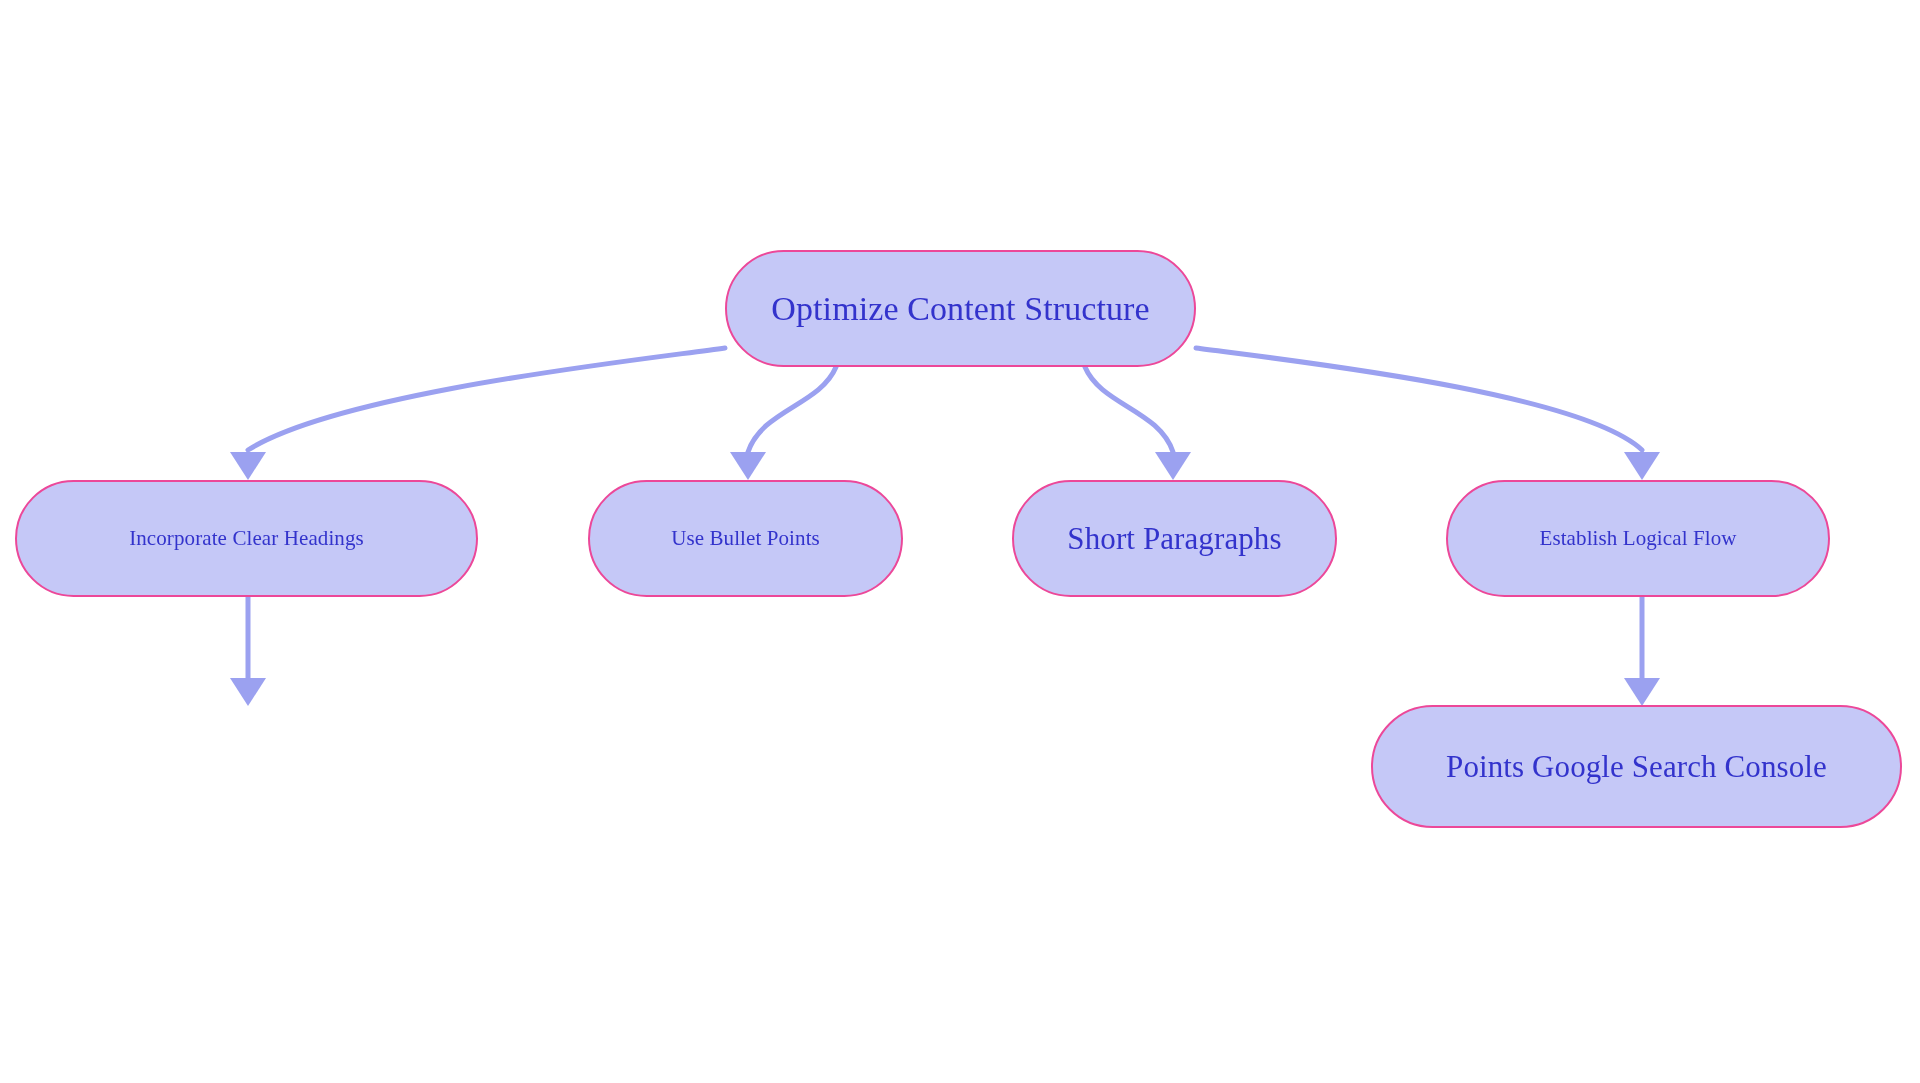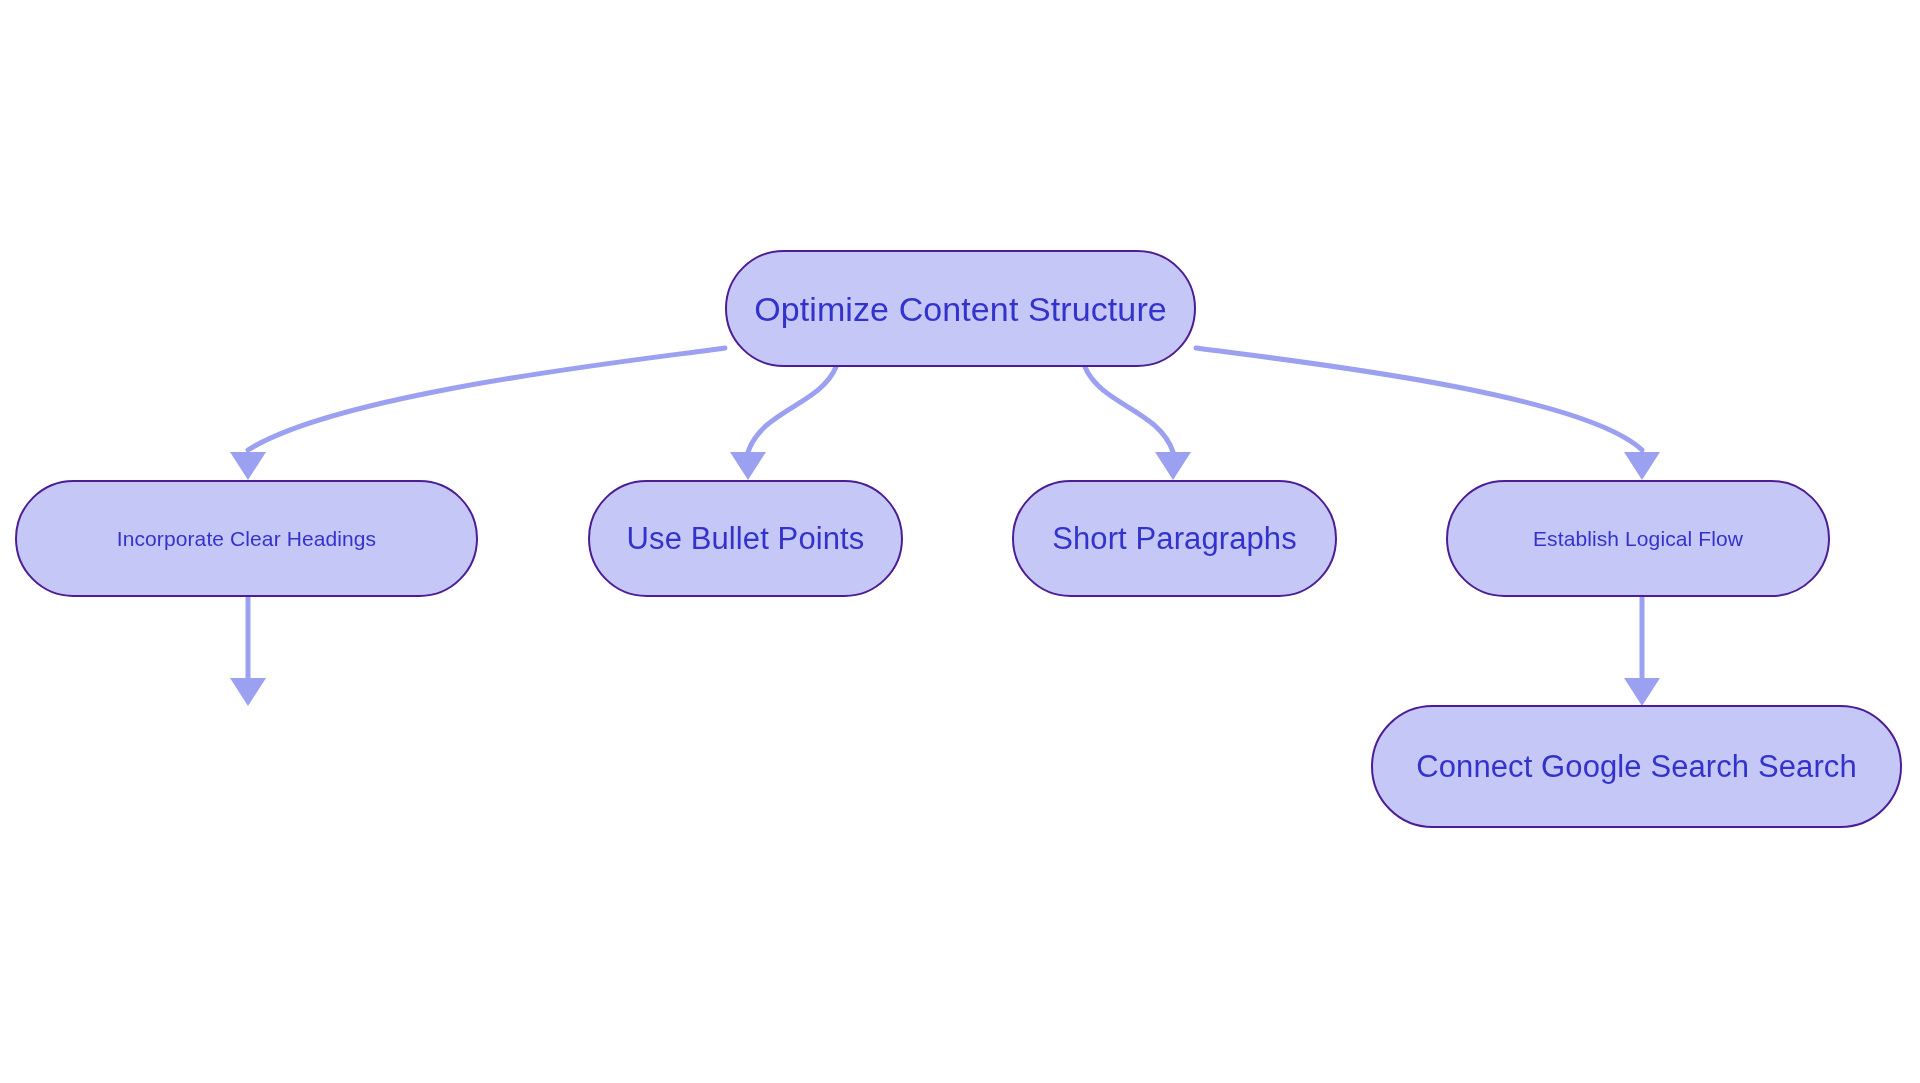--- a/index.html
+++ b/index.html
@@ -28,24 +28,24 @@
     height: 1083px;
     pointer-events: none;
   }
   .node {
     position: absolute;
     box-sizing: border-box;
     display: flex;
     align-items: center;
     justify-content: center;
     background: #c5c8f7;
-    border: 2px solid #4c1d95;
+    border: 2px solid #ec4899;
     border-radius: 999px;
     color: #3333cc;
-    font-family: Liberation Sans, sans-serif;
+    font-family: Liberation Serif, serif;
     font-weight: 400;
     letter-spacing: 0.1px;
     white-space: nowrap;
     user-select: none;
   }
   .node-label {
     display: block;
     line-height: 1;
     padding: 0 4px;
   }
@@ -75,30 +75,30 @@
   </svg>
 
   <div class="node" style="left:725px; top:250px; width:471px; height:117px; font-size:34px;">
     <span class="node-label">Optimize Content Structure</span>
   </div>
 
   <div class="node" style="left:15px; top:480px; width:463px; height:117px; font-size:21px;">
     <span class="node-label">Incorporate Clear Headings</span>
   </div>
 
-  <div class="node" style="left:588px; top:480px; width:315px; height:117px; font-size:31px;">
+  <div class="node" style="left:588px; top:480px; width:315px; height:117px; font-size:21px;">
     <span class="node-label">Use Bullet Points</span>
   </div>
 
   <div class="node" style="left:1012px; top:480px; width:325px; height:117px; font-size:31px;">
     <span class="node-label">Short Paragraphs</span>
   </div>
 
   <div class="node" style="left:1446px; top:480px; width:384px; height:117px; font-size:21px;">
     <span class="node-label">Establish Logical Flow</span>
   </div>
 
 
   <div class="node" style="left:1371px; top:705px; width:531px; height:123px; font-size:31px;">
-    <span class="node-label">Connect Google Search Search</span>
+    <span class="node-label">Points Google Search Console</span>
   </div>
 
 </div>
 
 </body></html>

